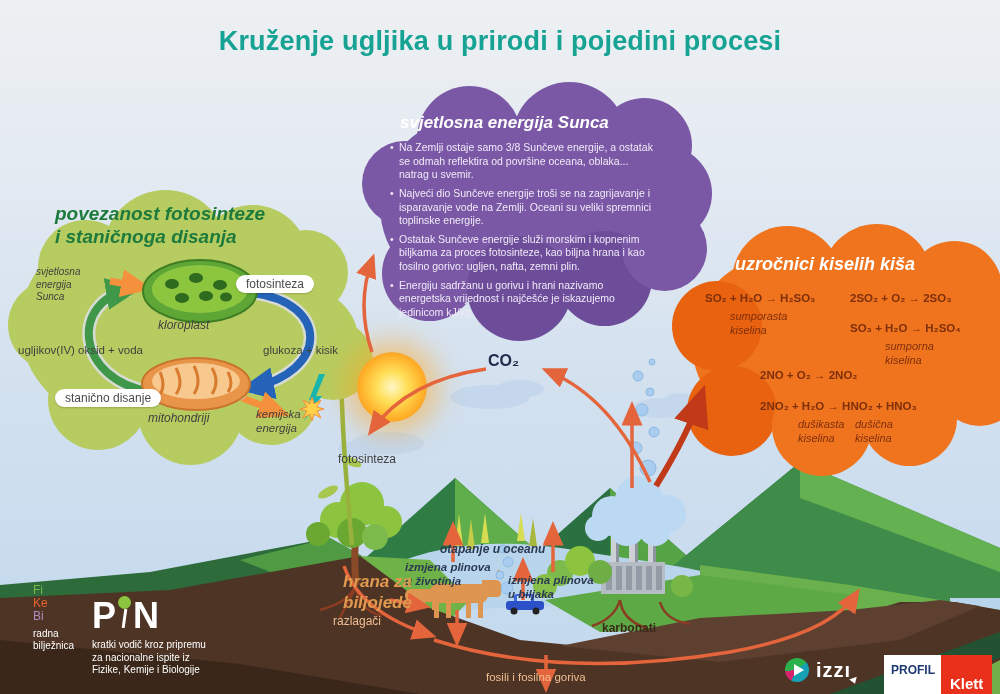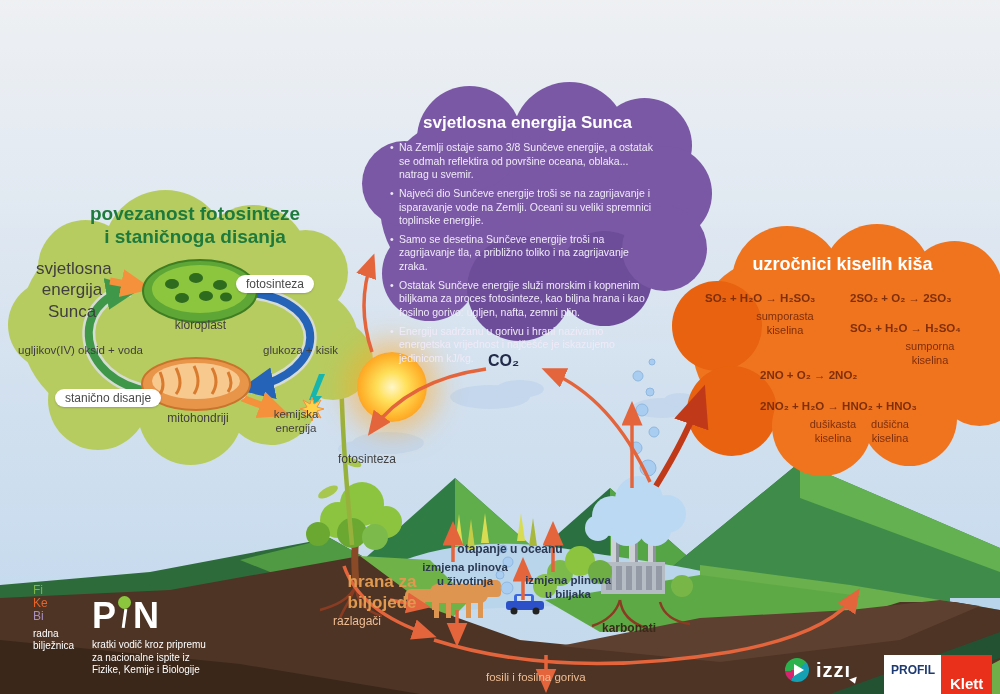--- a/index.html
+++ b/index.html
@@ -2,21 +2,21 @@
 <html><head>
 <meta charset="utf-8">
 <style>
   html,body{margin:0;padding:0;background:#9aa4ad;}
   .stage{position:relative;width:1000px;height:694px;margin:0 auto;overflow:hidden;
          font-family:"Liberation Sans",sans-serif;
          background:linear-gradient(180deg,#eef0f2 0%,#e3eaf2 25%,#d3e1ef 55%,#c7dbee 85%,#c3d8ec 100%);}
   .abs{position:absolute;}
   .lbl{position:absolute;font-family:"Liberation Sans",sans-serif;color:#3f3f3f;}
   .pre{white-space:pre-line;}
-  .ctr{text-align:center;}
+  .ctr{text-align:left;font-style:italic;}
   .pill{position:absolute;background:#fff;border-radius:12px;padding:2px 10px;font-size:12px;color:#4a4a4a;
         box-shadow:0 1px 2px rgba(0,0,0,.18);}
   .blob{position:absolute;border-radius:50%;}
   .cloud{position:absolute;}
   #title{left:0;right:0;top:26px;text-align:center;font-size:27px;font-weight:bold;color:#16a394;letter-spacing:.2px;}
   
   .bullet{position:relative;padding-left:9px;margin-bottom:5px;font-size:10.5px;line-height:1.3;color:#f0eaf8;}
   .bullet::before{content:"•";position:absolute;left:0;top:0;}
   
   #sun{left:357px;top:352px;width:70px;height:70px;border-radius:50%;
@@ -183,20 +183,21 @@
         <circle cx="507" cy="588" r="6"></circle>
     </g>
 
     <g>
       <path d="M352,545 C346,480 341,420 341,350 C341,318 334,300 320,292" stroke="#97b23c" stroke-width="4.5" fill="none"></path>
       <ellipse cx="328" cy="492" rx="11" ry="4.5" fill="#a7c74e" transform="rotate(-28 328 492)"></ellipse>
       <ellipse cx="352" cy="462" rx="10" ry="4" fill="#a7c74e" transform="rotate(22 352 462)"></ellipse>
     </g>
   </svg>
 
+  <div id="title" class="lbl">Kruženje ugljika u prirodi i pojedini procesi</div>
 
   <div class="cloud" style="left:8px;top:190px;width:348px;height:276px;">
     <div class="blob" style="left:12px;top:40px;width:316px;height:190px;border-radius:140px;background:#b7cc60;"></div>
     <div class="blob" style="left:95px;top:0;width:125px;height:125px;background:#b7cc60;"></div>
     <div class="blob" style="left:30px;top:30px;width:95px;height:95px;background:#b7cc60;"></div>
     <div class="blob" style="left:190px;top:15px;width:110px;height:110px;background:#b7cc60;"></div>
     <div class="blob" style="left:255px;top:40px;width:85px;height:85px;background:#b7cc60;"></div>
     <div class="blob" style="left:0;top:90px;width:90px;height:90px;background:#b7cc60;"></div>
     <div class="blob" style="left:250px;top:100px;width:100px;height:100px;background:#b7cc60;"></div>
     <div class="blob" style="left:40px;top:160px;width:100px;height:100px;background:#b7cc60;"></div>
@@ -305,37 +306,36 @@
       <path d="M344,566 Q360,612 430,635" marker-end="url(#mO)"></path>
       <path d="M457,610 L457,640" marker-end="url(#mO)"></path>
       <path d="M434,640 Q560,680 730,652 Q830,634 856,594" marker-end="url(#mO)"></path>
       <path d="M546,655 L546,686" marker-end="url(#mO)"></path>
       <path d="M656,486 Q688,434 701,396" stroke="#c03a1a" stroke-width="6" marker-end="url(#mD)"></path>
     </g>
   </svg>
 
   <div class="lbl ctr pre" style="left:55px;top:203px;width:280px;font-size:19px;font-weight:bold;color:#1e7a3c;line-height:1.2;">povezanost fotosinteze
 i staničnoga disanja</div>
-  <div class="lbl ctr pre" style="left:36px;top:258px;width:72px;font-size:17px;line-height:1.25;">svjetlosna
+  <div class="lbl ctr pre" style="left:36px;top:266px;width:72px;font-size:10px;line-height:1.25;">svjetlosna
 energija
 Sunca</div>
   <div class="pill" style="left:236px;top:275px;">fotosinteza</div>
   <div class="lbl ctr" style="left:158px;top:318px;width:85px;font-size:12px;">kloroplast</div>
   <div class="lbl" style="left:18px;top:344px;font-size:11.5px;">ugljikov(IV) oksid + voda</div>
   <div class="lbl" style="left:263px;top:344px;font-size:11.5px;">glukoza + kisik</div>
   <div class="pill" style="left:55px;top:389px;">stanično disanje</div>
   <div class="lbl ctr" style="left:148px;top:411px;width:100px;font-size:12px;">mitohondriji</div>
   <div class="lbl ctr pre" style="left:256px;top:407px;width:80px;font-size:11.5px;line-height:1.25;">kemijska
 energija</div>
 
   <div class="lbl ctr" style="left:400px;top:113px;width:255px;font-size:17px;font-weight:bold;color:#fff;">svjetlosna energija Sunca</div>
   <div class="lbl" style="left:390px;top:141px;width:266px;">
     <div class="bullet">Na Zemlji ostaje samo 3/8 Sunčeve energije, a ostatak se odmah reflektira od površine oceana, oblaka... natrag u svemir.</div>
     <div class="bullet">Najveći dio Sunčeve energije troši se na zagrijavanje i isparavanje vode na Zemlji. Oceani su veliki spremnici toplinske energije.</div>
-    <div class="bullet">Samo se desetina Sunčeve energije troši na zagrijavanje tla, a približno toliko i na zagrijavanje zraka.</div>
     <div class="bullet">Ostatak Sunčeve energije služi morskim i kopnenim biljkama za proces fotosinteze, kao biljna hrana i kao fosilno gorivo: ugljen, nafta, zemni plin.</div>
     <div class="bullet">Energiju sadržanu u gorivu i hrani nazivamo energetska vrijednost i najčešće je iskazujemo jedinicom kJ/kg.</div>
   </div>
 
   <div class="lbl ctr" style="left:735px;top:254px;width:215px;font-size:18px;font-weight:bold;color:#fff;">uzročnici kiselih kiša</div>
   <div class="lbl" style="left:705px;top:292px;font-size:11.5px;font-weight:bold;color:#7e2f0c;">SO₂ + H₂O → H₂SO₃</div>
   <div class="lbl ctr pre" style="left:730px;top:310px;width:110px;font-size:11px;color:#7e2f0c;line-height:1.25;">sumporasta
 kiselina</div>
   <div class="lbl" style="left:850px;top:292px;font-size:11.5px;font-weight:bold;color:#7e2f0c;">2SO₂ + O₂ → 2SO₃</div>
   <div class="lbl" style="left:850px;top:322px;font-size:11.5px;font-weight:bold;color:#7e2f0c;">SO₃ + H₂O → H₂SO₄</div>

